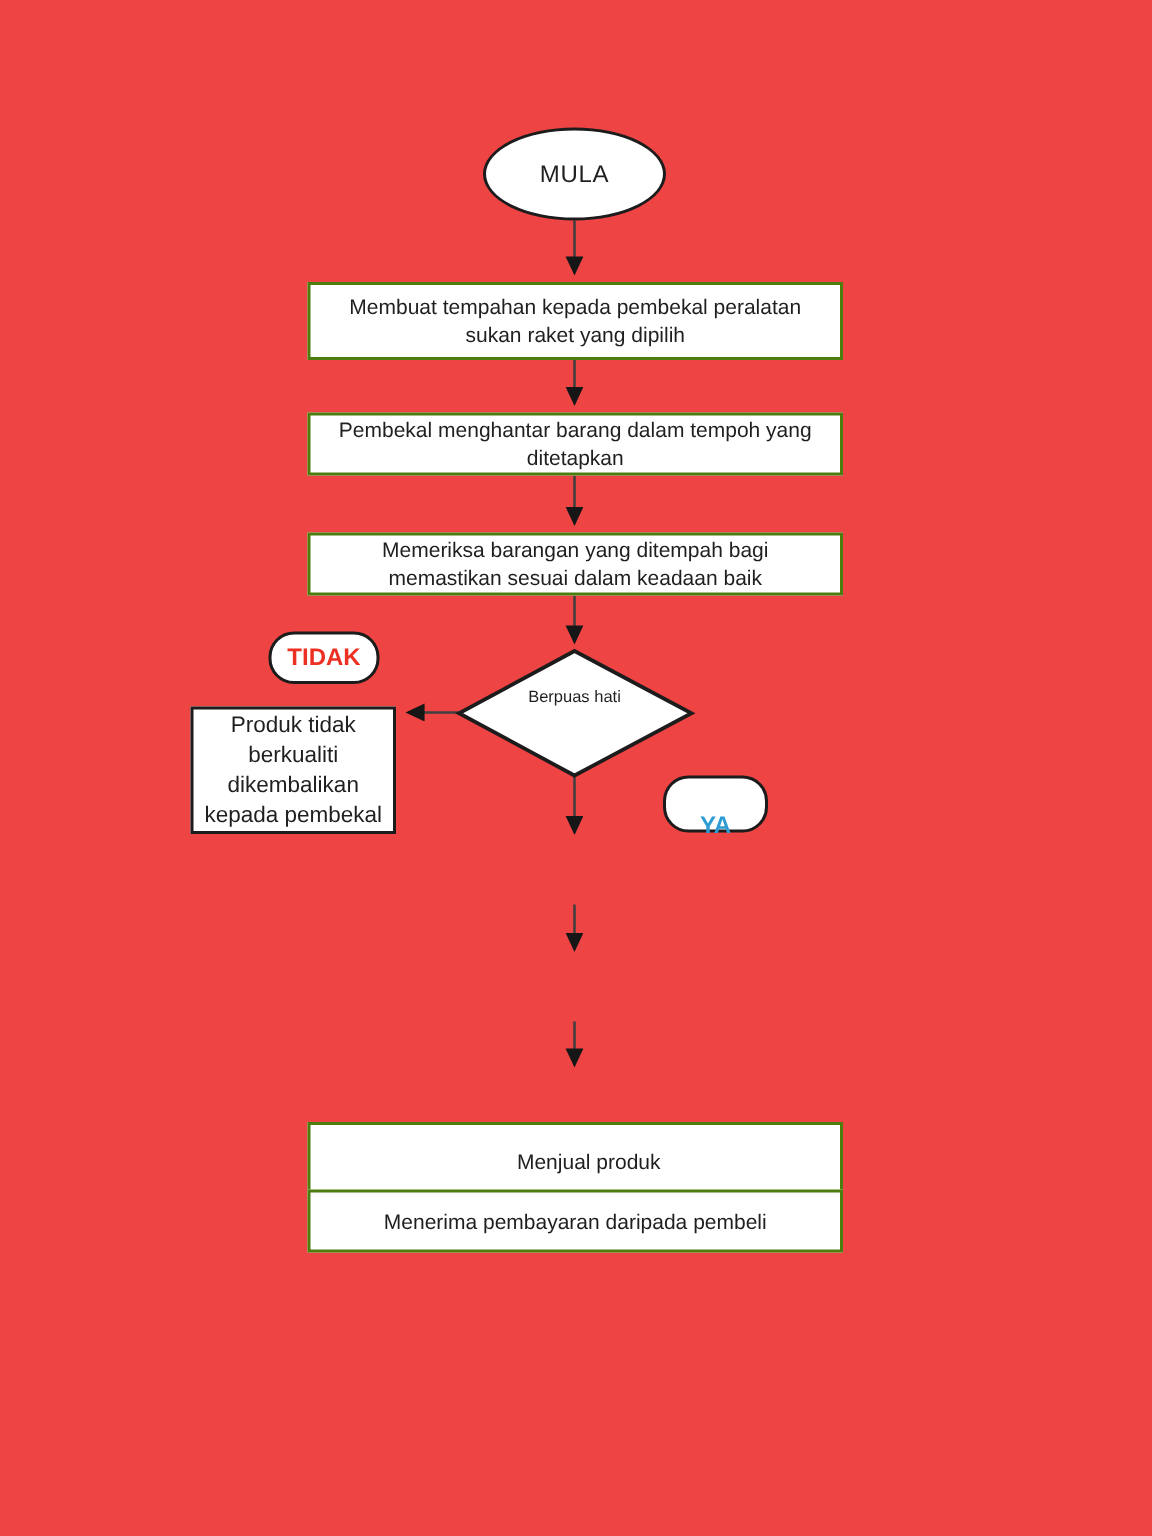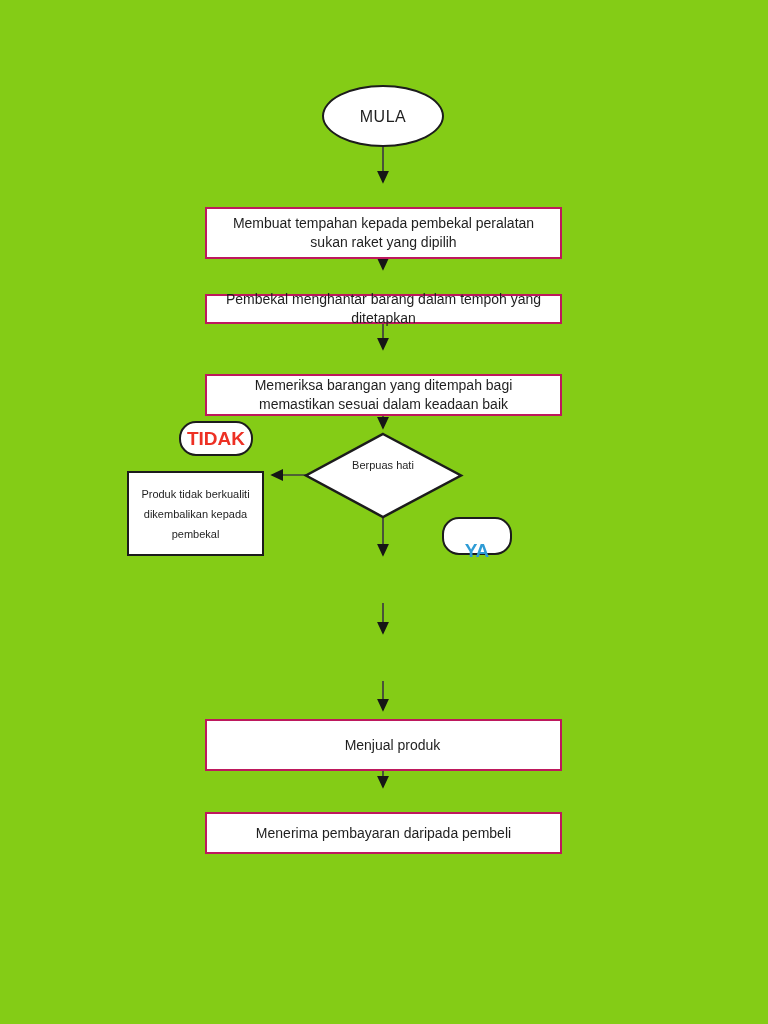--- a/index.html
+++ b/index.html
@@ -1,56 +1,55 @@
 <!DOCTYPE html>
 <html><head>
 <meta charset="utf-8">
 <style>
   html,body{margin:0;padding:0;background:#ffffff;}
   .page{
     position:relative;
     width:768px;height:1024px;
-    background:#84cc16;
+    background:#ef4444;
     font-family:"Liberation Sans","DejaVu Sans",sans-serif;
     color:#1f1f1f;
     overflow:hidden;
   }
   .arrow-layer{position:absolute;left:0;top:0;width:768px;height:1024px;pointer-events:none;}
   .node{
     position:absolute;
     display:flex;align-items:center;justify-content:center;
     text-align:center;
     background:#ffffff;
     box-sizing:border-box;
     font-size:14px;line-height:19px;
   }
   .process{
-    border:2px solid #be185d;
+    border:2px solid #4d7c0f;
     width:357px;left:205px;
     padding:0 18px;
-    margin-top:19px;
   }
   .terminator{
     left:322px;top:85px;width:122px;height:62px;
     border:2px solid #1c1c1c;border-radius:50%;
     font-size:16px;letter-spacing:0.5px;
   }
   .pill{
     border:2px solid #1c1c1c;border-radius:17px;
-    font-weight:600;font-size:19px;
+    font-weight:600;font-size:16px;
   }
   .decision-label{
     position:absolute;left:338px;top:455px;width:90px;
     text-align:center;font-size:11px;line-height:20px;
     background:transparent;
   }
   .reject-box{
     left:127px;top:471px;width:137px;height:85px;
     border:2px solid #1c1c1c;
-    padding:0 3px;font-size:11px;line-height:20px;
+    padding:0 3px;font-size:15px;line-height:20px;
   }
 </style>
 </head>
 <body>
 
 <div class="page">
 
   <svg class="arrow-layer" width="768" height="1024" viewBox="0 0 768 1024">
     <defs>
       <marker id="ah" markerWidth="8" markerHeight="8" refX="6.5" refY="3.5" orient="auto">
@@ -80,21 +79,21 @@
   </svg>
 
   <div class="node terminator">
     <span>MULA</span>
   </div>
 
   <div class="node process" style="top:188px;height:52px;">
     <span>Membuat tempahan kepada pembekal peralatan sukan raket yang dipilih</span>
   </div>
 
-  <div class="node process" style="top:275px;height:30px;justify-content:center;">
+  <div class="node process" style="top:275px;height:42px;justify-content:center;">
     <span>Pembekal menghantar barang dalam tempoh yang ditetapkan</span>
   </div>
 
   <div class="node process" style="top:355px;height:42px;">
     <span>Memeriksa barangan yang ditempah bagi memastikan sesuai dalam keadaan baik</span>
   </div>
 
   <div class="decision-label">
     <span>Berpuas hati</span>
   </div>
@@ -106,21 +105,21 @@
   <div class="node reject-box">
     <span>Produk tidak berkualiti dikembalikan kepada pembekal</span>
   </div>
 
   <div class="node pill" style="left:442px;top:517px;width:70px;height:38px;">
     <span style="color: rgb(46, 155, 213); margin-top: 28px;">YA</span>
   </div>
 
 
 
-  <div class="node process" style="top:700px;height:52px;padding-left:36px;">
+  <div class="node process" style="top:748px;height:52px;padding-left:36px;">
     <span>Menjual produk</span>
   </div>
 
   <div class="node process" style="top:793px;height:42px;justify-content:center;">
     <span>Menerima pembayaran daripada pembeli</span>
   </div>
 
 </div>
 
 </body></html>

